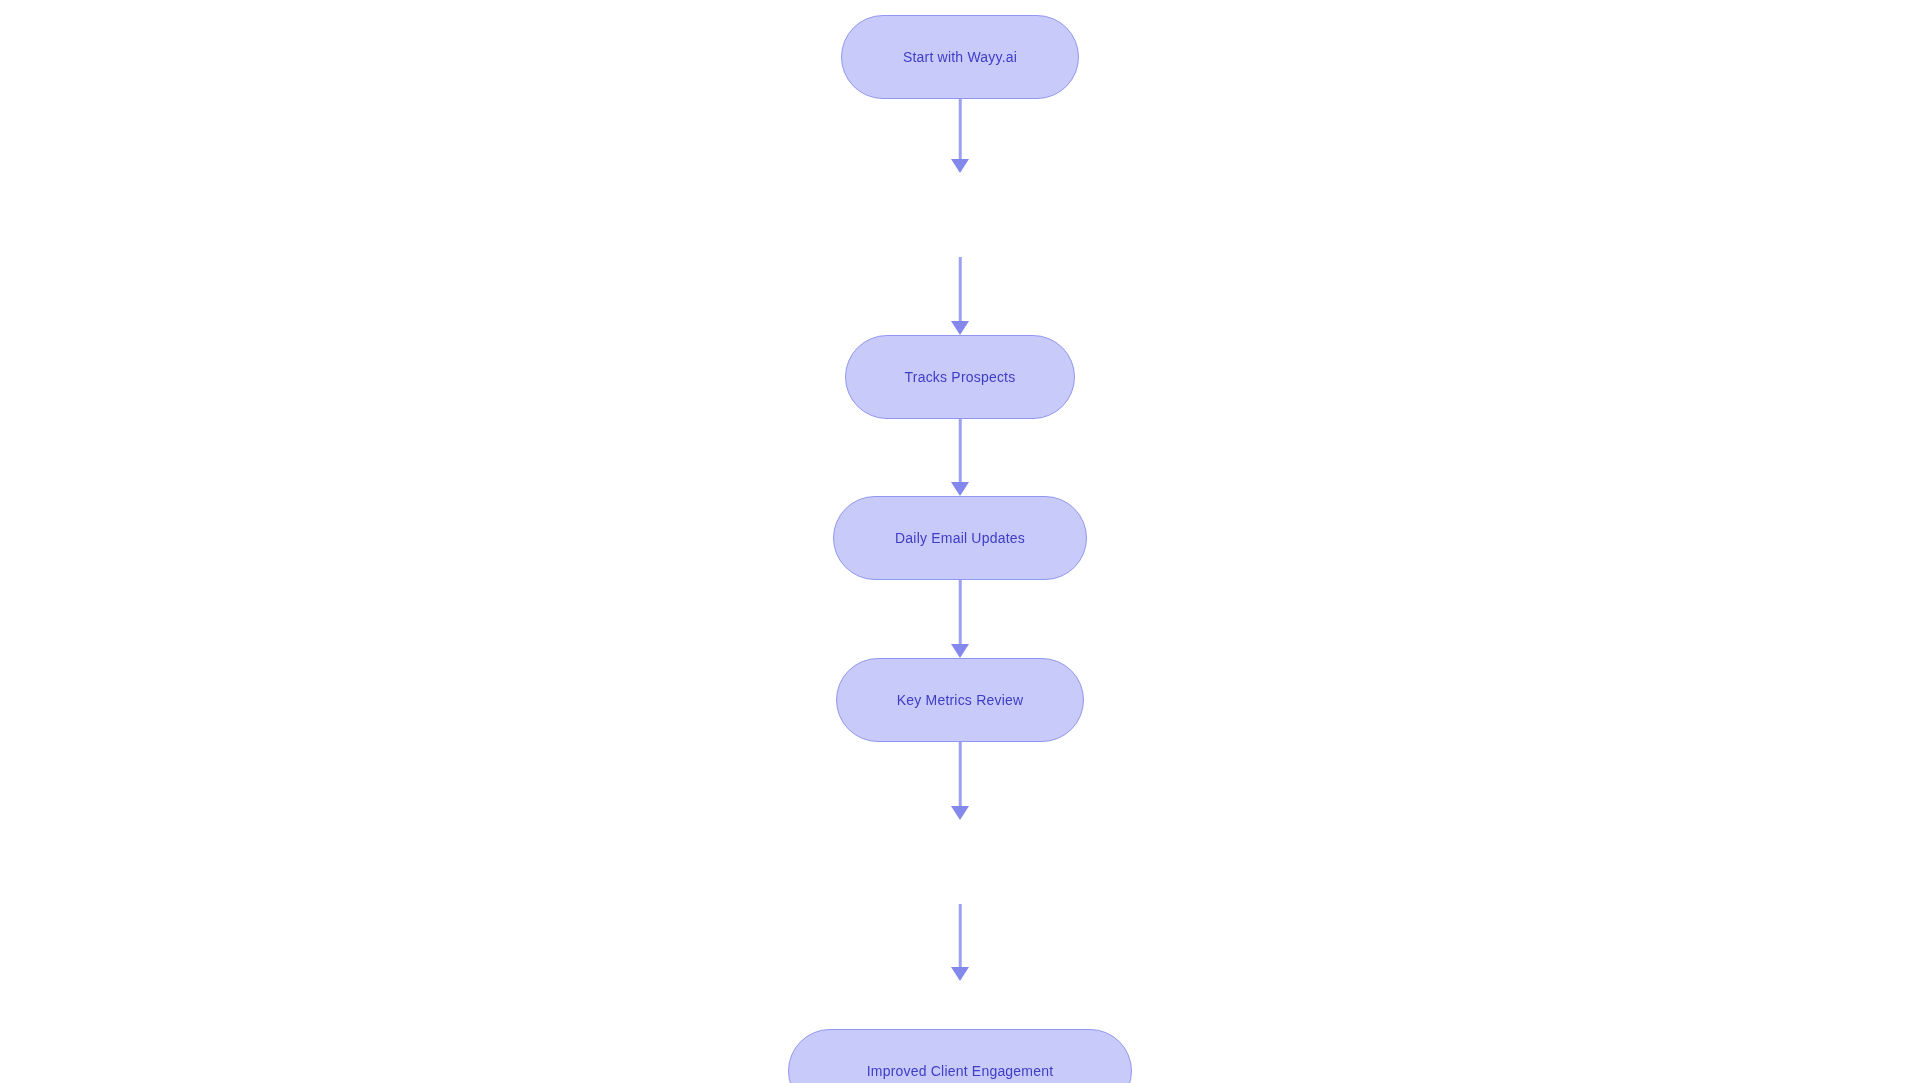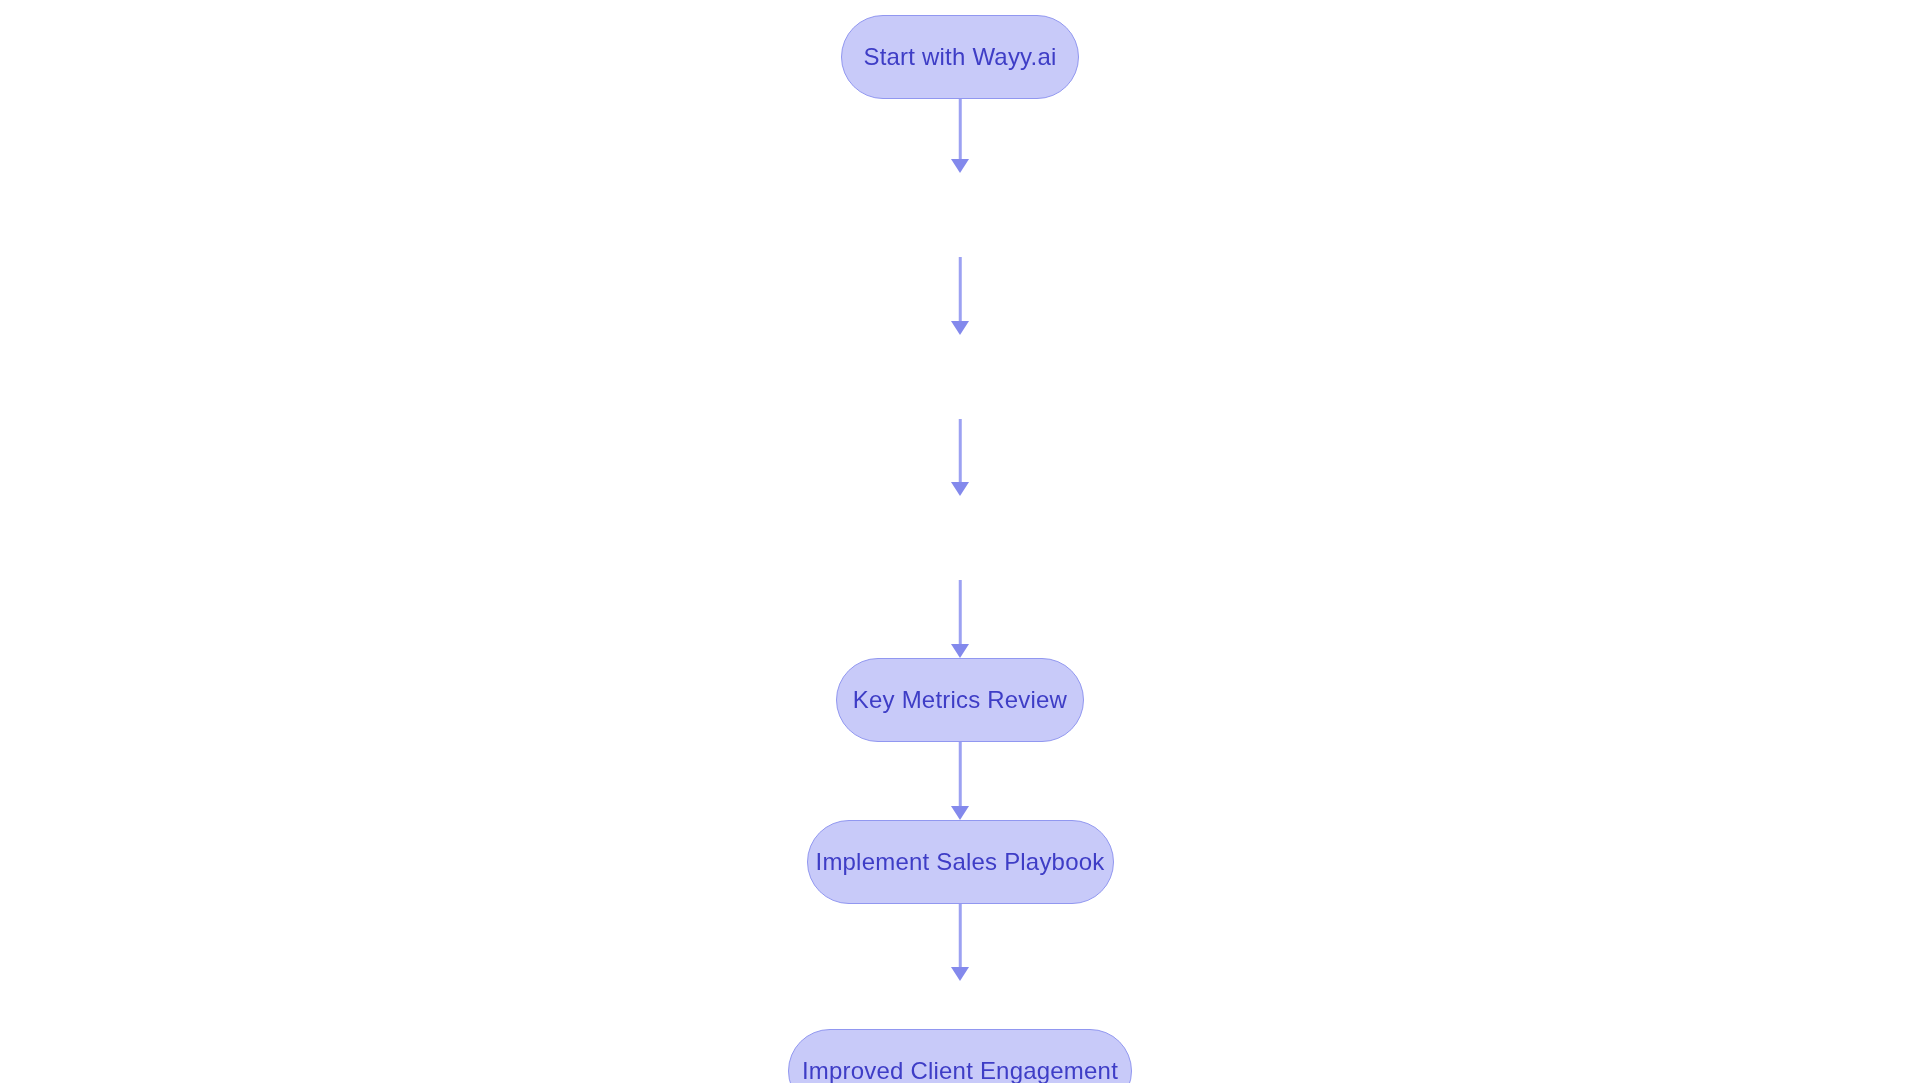--- a/index.html
+++ b/index.html
@@ -19,21 +19,21 @@
     position: absolute;
     height: var(--node-h, 84px);
     box-sizing: border-box;
     background: var(--node-fill, #c8caf9);
     border: 1.5px solid var(--node-border, #9197f0);
     border-radius: 43px;
     display: flex;
     align-items: center;
     justify-content: center;
     color: var(--node-text, #3e3dc6);
-    font-size: 24px;
+    font-size: 14px;
     letter-spacing: 0.2px;
     white-space: nowrap;
   }
   .connector-arrow {
     position: absolute;
     width: 18px;
   }
   .arrow-line {
     position: absolute;
     left: 50%;
@@ -75,16 +75,17 @@
     </div>
     <div class="connector-arrow" style="left: 951px; top: 742px; height: 78px;">
       <div class="arrow-line" style="height: 65px;"></div>
       <div class="arrow-head"></div>
     </div>
     <div class="connector-arrow" style="left: 951px; top: 904px; height: 77px;">
       <div class="arrow-line" style="height: 64px;"></div>
       <div class="arrow-head"></div>
     </div>
     <div class="flow-node" style="left: 841px; top: 15px; width: 238px;">Start with Wayy.ai</div>
+    <div class="flow-node" style="left: 845px; top: 335px; width: 230px;">Tracks Prospects</div>
+    <div class="flow-node" style="left: 833px; top: 496px; width: 254px;">Daily Email Updates</div>
     <div class="flow-node" style="left: 836px; top: 658px; width: 248px;">Key Metrics Review</div>
-    <div class="flow-node" style="left: 806.5px; top: 820px; width: 307px;">Implement Sales Playbook</div>
     <div class="flow-node" style="left: 788px; top: 1029px; width: 344px;">Improved Client Engagement</div>
   </div>
 
 </body></html>

